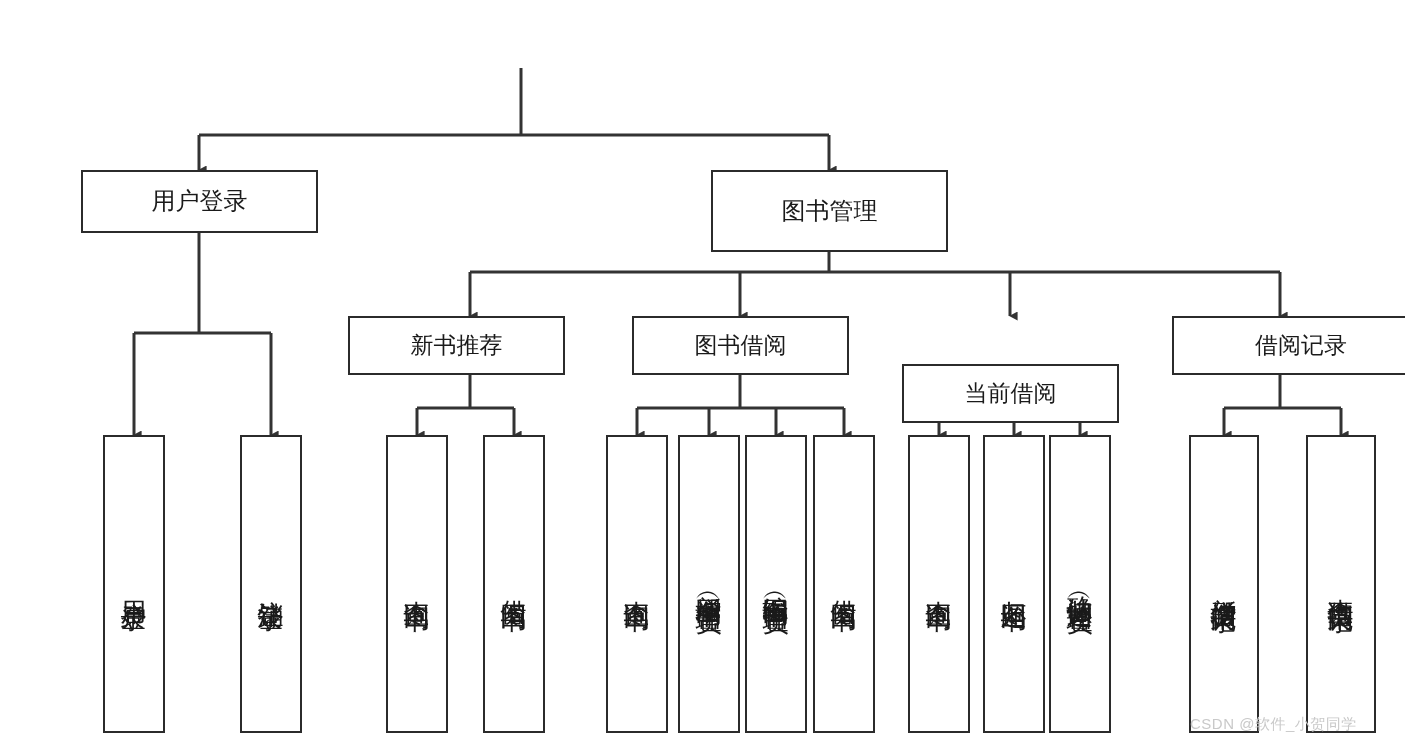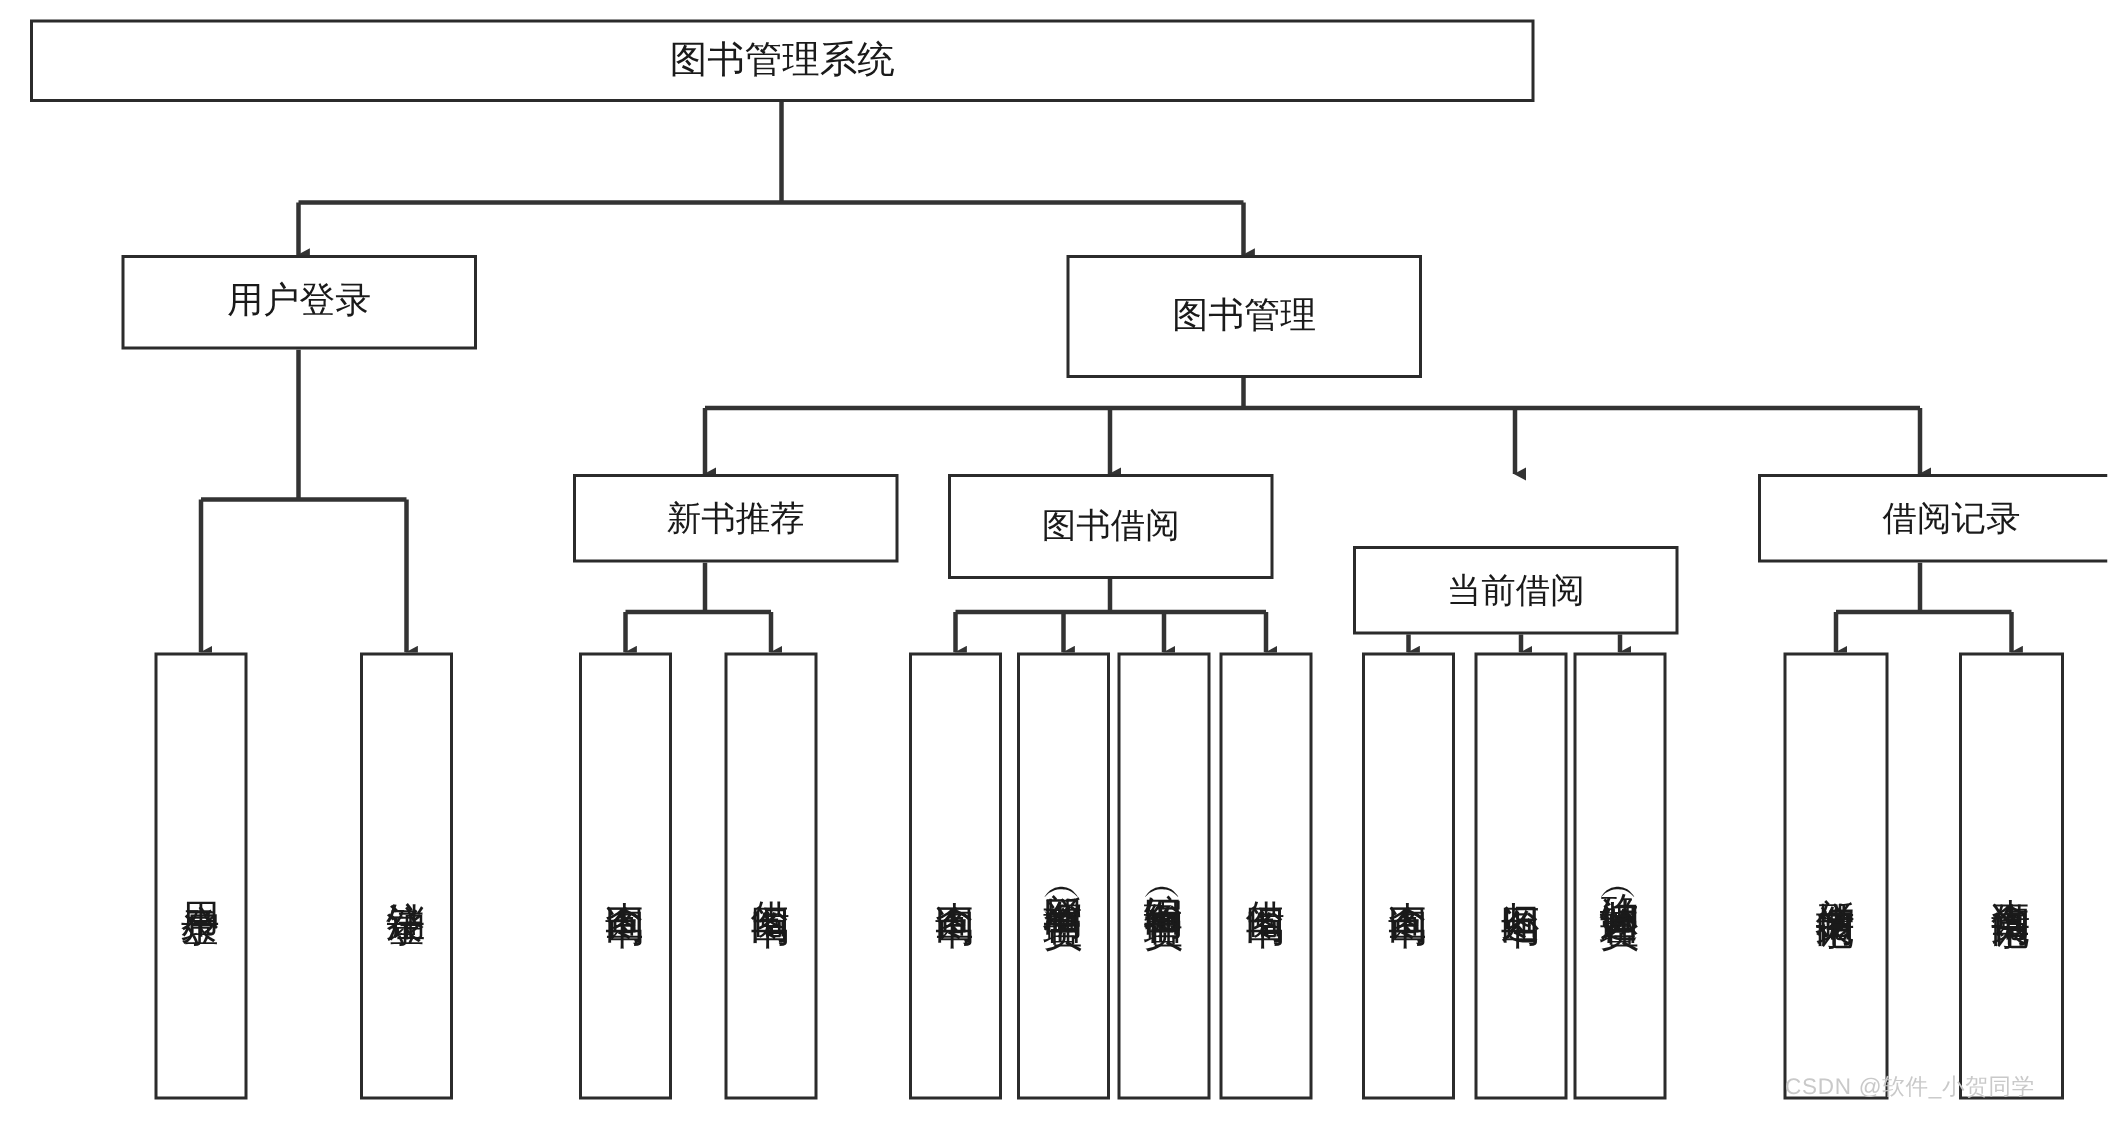--- a/index.html
+++ b/index.html
@@ -106,37 +106,34 @@
         <line x1="939" y1="408" x2="939" y2="435" marker-end="url(#arrowhead)"></line>
         <line x1="1014" y1="408" x2="1014" y2="435" marker-end="url(#arrowhead)"></line>
         <line x1="1080" y1="408" x2="1080" y2="435" marker-end="url(#arrowhead)"></line>
         <line x1="1280" y1="375" x2="1280" y2="408"></line>
         <line x1="1224" y1="408" x2="1341" y2="408"></line>
         <line x1="1224" y1="408" x2="1224" y2="435" marker-end="url(#arrowhead)"></line>
         <line x1="1341" y1="408" x2="1341" y2="435" marker-end="url(#arrowhead)"></line>
       </g>
   </svg>
 
-  <div class="node-box node-root" style="left: 20px; top: 13px; width: 1003px; height: 55px;">
-    <span class="node-label">图书管理系统</span>
-  </div>
 
   <div id="level2-container">
       <div class="node-box node-l2" style="left: 81px; top: 170px; width: 237px; height: 63px;">
         <span class="node-label">用户登录</span>
       </div>
       <div class="node-box node-l2" style="left: 711px; top: 170px; width: 237px; height: 82px;">
         <span class="node-label">图书管理</span>
       </div>
     </div>
   <div id="level3-container">
-      <div class="node-box node-l3" style="left: 382px; top: 316px; width: 217px; height: 59px;">
+      <div class="node-box node-l3" style="left: 348px; top: 316px; width: 217px; height: 59px;">
         <span class="node-label">新书推荐</span>
       </div>
-      <div class="node-box node-l3" style="left: 632px; top: 316px; width: 217px; height: 70px;">
+      <div class="node-box node-l3" style="left: 632px; top: 316px; width: 217px; height: 59px;">
         <span class="node-label">图书借阅</span>
       </div>
       <div class="node-box node-l3" style="left: 902px; top: 316px; width: 217px; height: 59px; margin-top: 48px;">
         <span class="node-label">当前借阅</span>
       </div>
       <div class="node-box node-l3" style="left: 1172px; top: 316px; width: 258px; height: 59px;">
         <span class="node-label">借阅记录</span>
       </div>
     </div>
   <div id="leaf-container">

